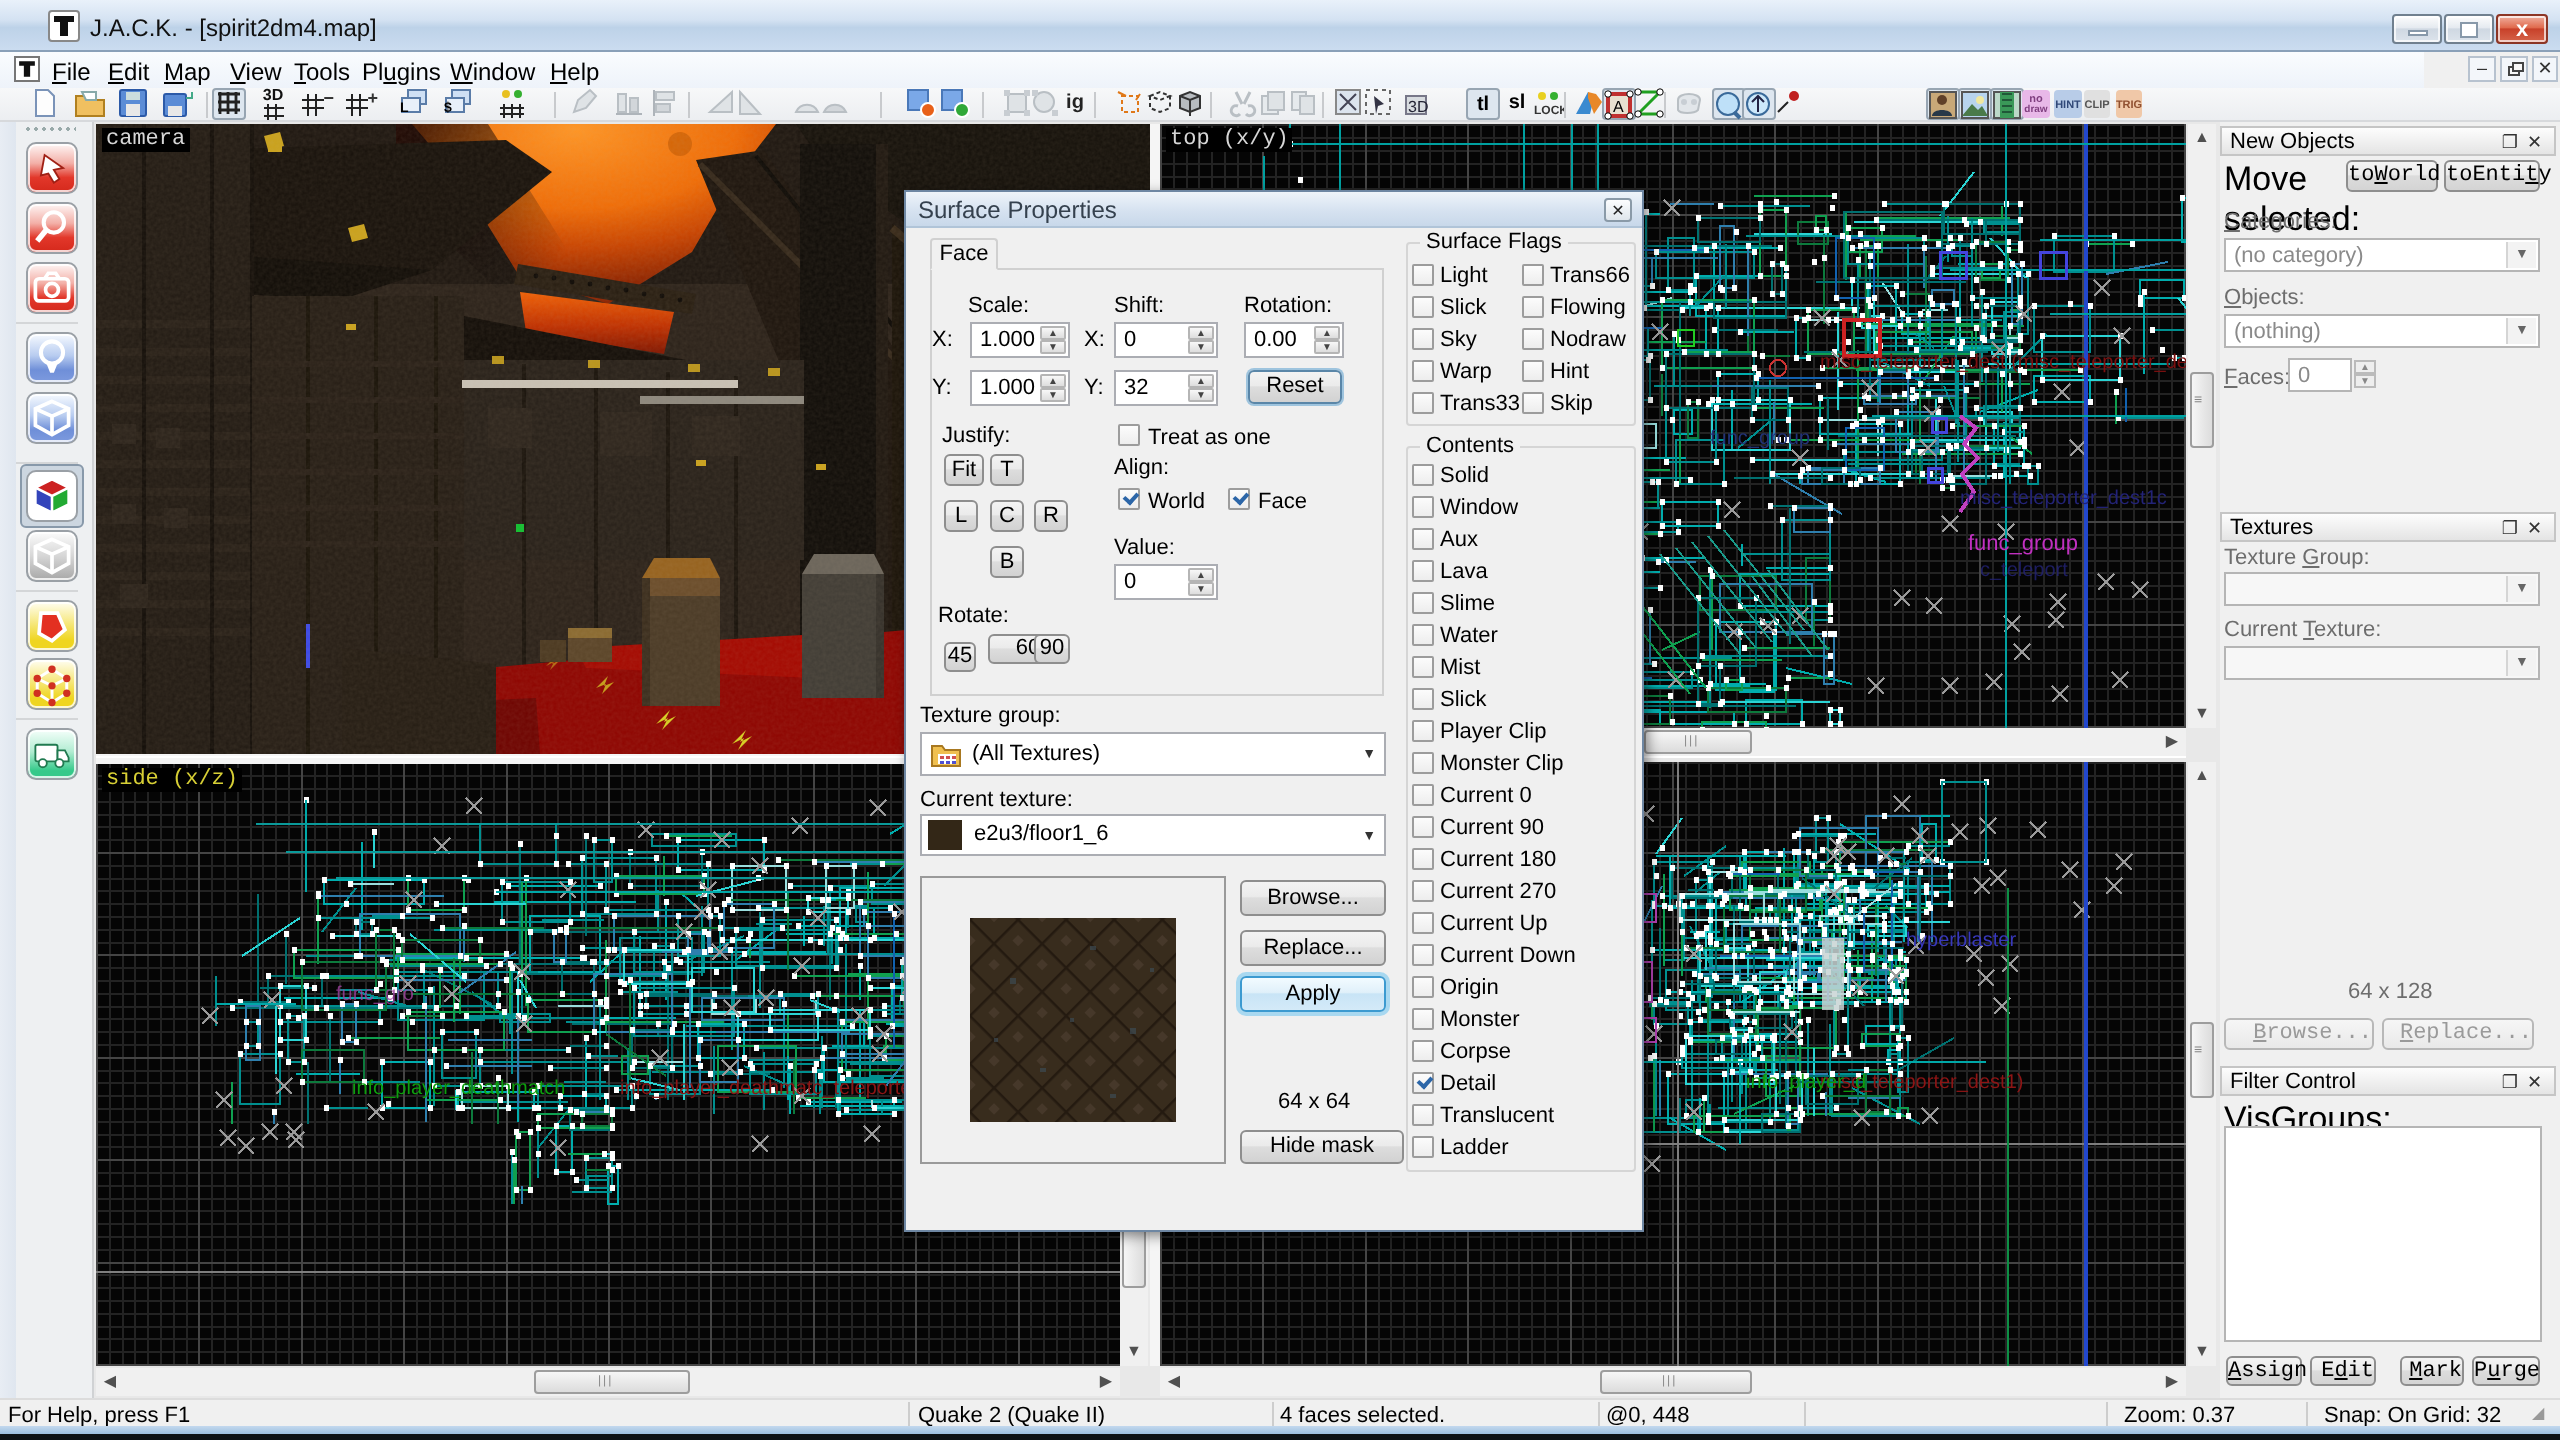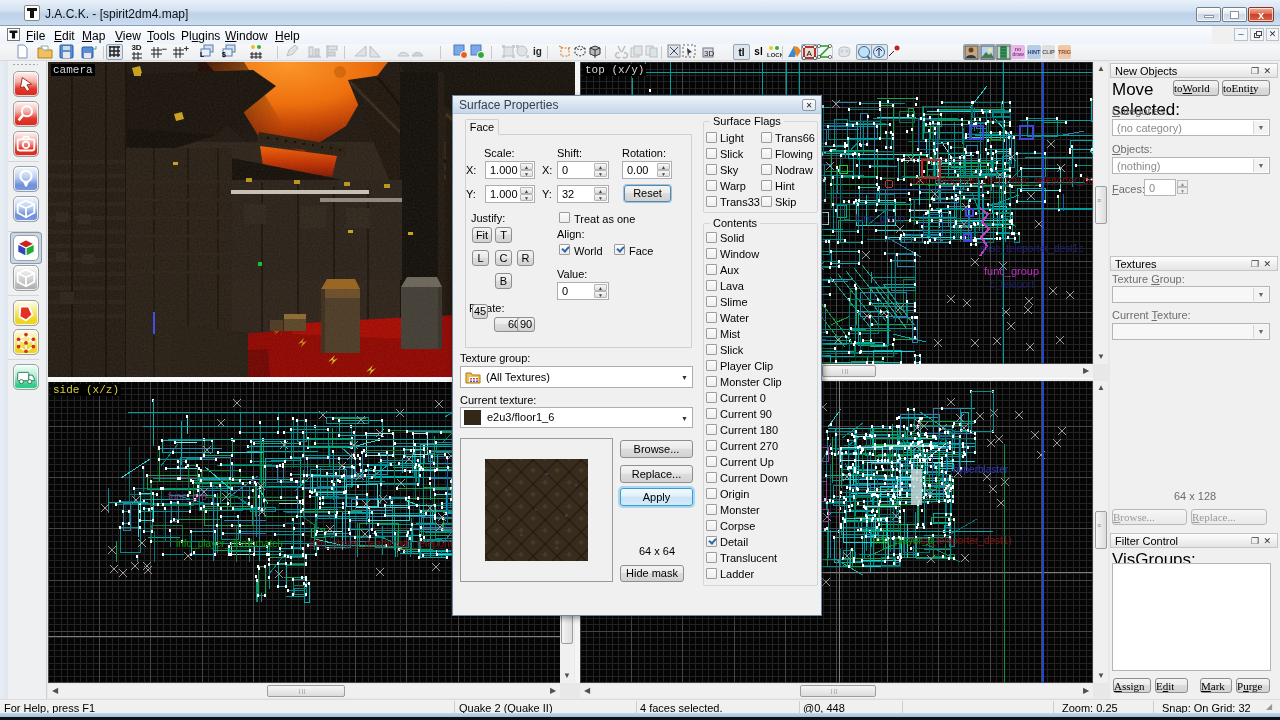--- a/index.html
+++ b/index.html
@@ -40,21 +40,21 @@
 .sbv .thumb{position:absolute;left:1px;width:12px;background:linear-gradient(90deg,#f6f6f6,#dcdcdc);border:1px solid #9d9d9d;border-radius:2px}
 .arr{position:absolute;width:14px;height:14px;color:#505050;font-size:8px;line-height:14px;text-align:center}
 
 #rpanel{left:1110px;top:61px;width:170px;height:638px;background:#f0f0f0}
 .phead{position:absolute;left:0;width:168px;height:15px;background:linear-gradient(#fdfdfd,#e4e4e4);border:1px solid #c5c5c5;font-size:11px;padding:1px 0 0 4px}
 .phx{position:absolute;top:2px;font-size:9px;color:#333}
 .plabel{position:absolute;font-size:11px;color:#6d6d6d}
 .plabel2{position:absolute;font-size:17px;color:#000}
 .pcombo{position:absolute;height:17px;background:#fff;border:1px solid #b5b5b5;font-size:11px;color:#8a8a8a;padding:2px 0 0 4px}
 .pcombo .ca{position:absolute;right:1px;top:1px;width:15px;height:13px;background:#f3f3f3;border-left:1px solid #d5d5d5;text-align:center;font-size:7px;line-height:13px;color:#666}
-.btn{position:absolute;background:linear-gradient(#f4f4f4,#ebebeb 45%,#dcdcdc 50%,#d4d4d4);border:1px solid #8e8e8e;border-radius:3px;font-size:11px;text-align:left;font-family:Liberation Serif, serif}
+.btn{position:absolute;background:linear-gradient(#f4f4f4,#ebebeb 45%,#dcdcdc 50%,#d4d4d4);border:1px solid #8e8e8e;border-radius:3px;font-size:11px;text-align:right;font-family:Liberation Mono, monospace}
 .btn u{text-decoration:underline}
 .btn.dis{color:#9a9a9a;border-color:#b8b8b8;background:linear-gradient(#f6f6f6,#e9e9e9)}
 
 #statusbar{left:0;top:699px;width:1280px;height:15px;background:#f0f0f0;border-top:1px solid #dcdcdc}
 #statusbar div{position:absolute;top:2px;font-size:11px}
 .ssep{position:absolute;top:1px;width:1px;height:13px;background:#cdcdcd}
 #winbottom{left:0;top:713px;width:1280px;height:7px;background:linear-gradient(#c3d8ee,#aecbe6 55%,#9cbede);border-bottom:3px solid #0d1114}
 
 #dlg{left:452px;top:95px;width:370px;height:521px;background:#f0f0f0;border:1px solid #6e87a3;box-shadow:2px 2px 6px rgba(0,0,0,.45);z-index:50}
 #dlgtitle{left:0;top:0;width:368px;height:18px;background:linear-gradient(#eef4fa,#d6e2f0 55%,#c8d8ea);border-bottom:1px solid #b0c4d8;font-size:12px;color:#35414e;padding:2px 0 0 6px}
@@ -689,21 +689,21 @@
       <div style="left:4px">For Help, press F1</div>
       <span class="ssep" style="left:454px"></span>
       <span class="ssep" style="left:636px"></span>
       <span class="ssep" style="left:799px"></span>
       <span class="ssep" style="left:902px"></span>
       <span class="ssep" style="left:1053px"></span>
       <span class="ssep" style="left:1153px"></span>
       <div style="left:459px">Quake 2 (Quake II)</div>
       <div style="left:640px">4 faces selected.</div>
       <div style="left:803px">@0, 448</div>
-      <div style="left:1062px">Zoom: 0.25</div>
+      <div style="left:1062px">Zoom: 0.37</div>
       <div style="left:1162px">Snap: On Grid: 32</div>
       <div style="left:1266px;color:#999;font-size:8px">◢</div>
     </div>
 <div id="winbottom" class="abs"></div>
 <div id="dlg" class="abs">
       <div id="dlgtitle" class="abs">Surface Properties</div>
       <div id="dlgclose" class="abs">✕</div>
       <div class="abs" style="left:12px;top:38px;width:227px;height:214px;border:1px solid #d0d0d0;background:#f0f0f0"></div>
       <div class="abs" style="left:12px;top:23px;width:34px;height:16px;border:1px solid #d0d0d0;border-bottom:1px solid #f0f0f0;background:#f0f0f0;border-radius:2px 2px 0 0;text-align:center;padding-top:1px">Face</div>
       <div class="dlabel" style="left:31px;top:51px">Scale:</div>
@@ -747,21 +747,21 @@
       <span class="cb on" style="left:106px;top:148px"></span>
       <div class="cblab" style="left:121px;top:149px">World</div>
       <span class="cb on" style="left:161px;top:148px"></span>
       <div class="cblab" style="left:176px;top:149px">Face</div>
       <div class="dlabel" style="left:104px;top:172px">Value:</div>
       <div class="tfield" style="left:104px;top:186px;width:52px">0<span class="spin">
           <i style="top:0">▲</i>
           <i style="top:7px">▼</i>
         </span></div>
       <div class="dlabel" style="left:16px;top:206px">Rotate:</div>
-      <div class="dbtn" style="left:19px;top:208px;width:16px;height:15px;line-height:13px;">45</div>
+      <div class="dbtn" style="left:19px;top:225px;width:16px;height:15px;line-height:13px;">45</div>
       <div class="dbtn" style="left:41px;top:221px;width:40px;height:15px;line-height:13px;">60</div>
       <div class="dbtn" style="left:64px;top:221px;width:18px;height:15px;line-height:13px;">90</div>
       <div class="dlabel" style="left:7px;top:256px">Texture group:</div>
       <div class="abs" style="left:7px;top:270px;width:233px;height:22px;background:#fff;border:1px solid #abadb3">
 <svg width="16" height="14" style="position:absolute;left:4px;top:3px" viewBox="0 0 16 14">
           <path d="M1 3h5l1.5 2H15v8H1z" fill="#f0c050" stroke="#a87820"></path>
           <rect x="4" y="7" width="9" height="5" fill="#fff"></rect>
           <g fill="#d05050">
             <rect x="5" y="8" width="2" height="1.5"></rect>
             <rect x="8" y="8" width="2" height="1.5"></rect>
@@ -801,21 +801,21 @@
             <rect x="12" y="60" width="2" height="2"></rect>
             <rect x="90" y="25" width="2" height="2"></rect>
             <rect x="50" y="50" width="2" height="2"></rect>
           </g>
 </svg>
       </div>
       <div class="dlabel" style="left:186px;top:449px">64 x 64</div>
       <div class="dbtn" style="left:167px;top:344px;width:73px;height:18px;line-height:16px;">Browse...</div>
       <div class="dbtn" style="left:167px;top:369px;width:73px;height:18px;line-height:16px;">Replace...</div>
       <div class="dbtn" style="left:167px;top:392px;width:73px;height:18px;line-height:16px;border-color:#3c9ad0;box-shadow:0 0 0 2px #a8d8f0;background:linear-gradient(#f2fbff,#e0f0fa 45%,#c8e4f6 50%,#d4eaf8)">Apply</div>
-      <div class="dbtn" style="left:167px;top:469px;width:64px;height:17px;line-height:15px;">Hide mask</div>
+      <div class="dbtn" style="left:167px;top:469px;width:82px;height:17px;line-height:15px;">Hide mask</div>
       <div class="gbox" style="left:250px;top:25px;width:115px;height:92px">
         <span>Surface Flags</span>
       </div>
       <span class="cb" style="left:253px;top:36px"></span>
       <div class="cblab" style="left:267px;top:36px">Light</div>
       <span class="cb" style="left:308px;top:36px"></span>
       <div class="cblab" style="left:322px;top:36px">Trans66</div>
       <span class="cb" style="left:253px;top:52px"></span>
       <div class="cblab" style="left:267px;top:52px">Slick</div>
       <span class="cb" style="left:308px;top:52px"></span>

